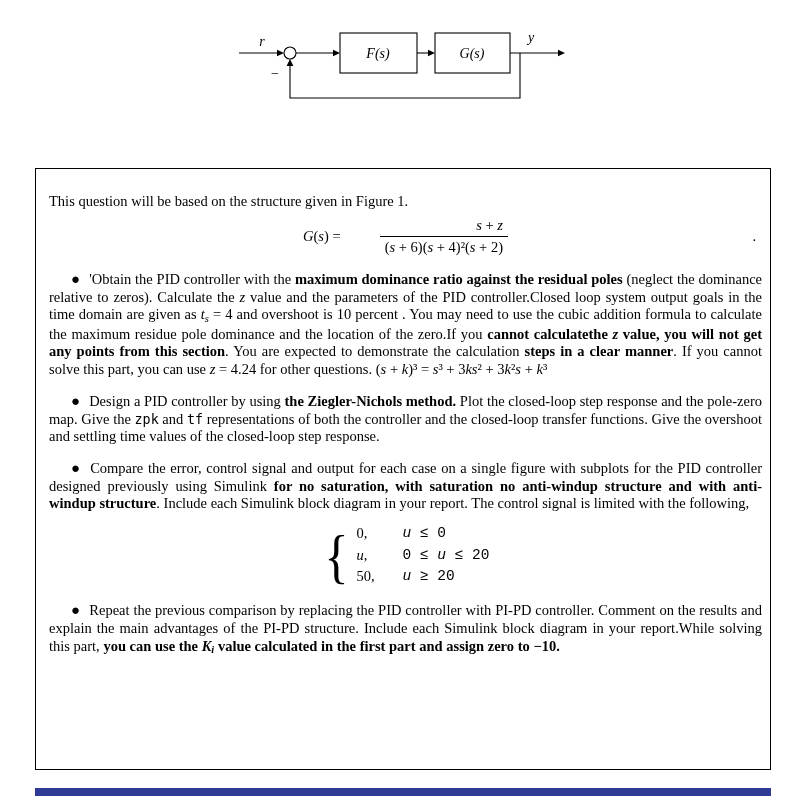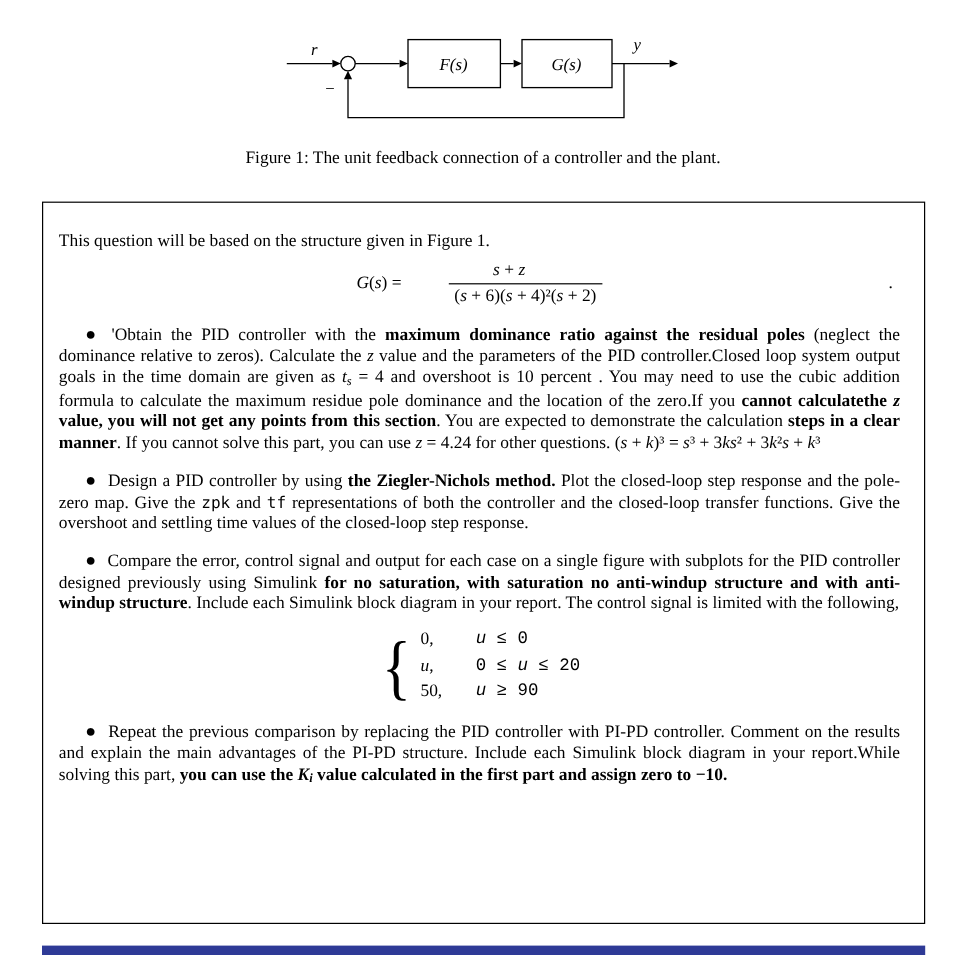--- a/index.html
+++ b/index.html
@@ -9,34 +9,34 @@
     background:#ffffff;
     font-family:"Liberation Serif", serif;
     color:#000;
     overflow:hidden;
   }
   .figure{display:flex;flex-direction:column;align-items:center;padding-top:26px;}
   .caption{font-size:14.5px;margin-top:14px;text-align:center;}
   .qbox{
     position:absolute;left:35px;top:168px;width:736px;height:602px;
     border:1.5px solid #000;box-sizing:border-box;
-    padding:24px 20px 0 13px;
+    padding:24px 8px 0 13px;
     font-size:14.5px;line-height:1.22;
     text-align:justify;
   }
   .intro{margin:0 0 6px 0;}
   .item{margin:13px 0 0 0;text-indent:22px;}
   .bullet{font-size:15px;margin-right:9px;}
   .b{font-weight:bold;margin-top:25px;}
   .i{font-style:italic;}
   .sub{font-size:0.72em;vertical-align:-0.25em;}
   .m{font-family:"DejaVu Sans Mono", monospace;font-size:0.92em;margin-top:40px;}
   .equation{position:relative;text-align:center;margin:6px 0 12px 0;}
   .lhs{display:inline-block;vertical-align:middle;margin-right:12px;}
-  .frac{display:inline-block;vertical-align:middle;text-align:center;}
+  .frac{display:inline-block;vertical-align:middle;text-align:right;}
   .num{display:block;padding:0 5px 2px 5px;}
   .den{display:block;border-top:1px solid #000;padding:2px 5px 0 5px;margin-left:27px;}
   .eq-period{position:absolute;right:6px;top:50%;transform:translateY(-50%);}
   .piecewise{display:flex;align-items:center;justify-content:center;margin:10px 0 4px 0;}
   .brace{font-size:60px;font-weight:300;line-height:1;transform:scaleX(0.85);display:inline-block;}
   .pw-rows{display:inline-block;margin-left:6px;line-height:1.5;text-align:left;}
   .pw-row{display:flex;}
   .pw-val{min-width:28px;}
   .pw-cond{margin-left:18px;font-family:Liberation Mono, monospace;}
   .bottom-bar{position:absolute;left:35px;top:788px;width:736px;height:8px;}
@@ -67,21 +67,20 @@
         <polygon points="55,33 51.6,40 58.4,40"></polygon>
       </g>
       <g fill="#000" font-size="14">
         <text x="27" y="20" text-anchor="middle" font-style="italic">r</text>
         <text x="296" y="16" text-anchor="middle" font-style="italic">y</text>
         <text x="40" y="52" text-anchor="middle">−</text>
         <text x="143" y="32" text-anchor="middle" font-style="italic">F(s)</text>
         <text x="237" y="32" text-anchor="middle" font-style="italic">G(s)</text>
       </g>
     </svg>
-    <div class="caption">Figure 1: The unit feedback connection of a controller and the plant.</div>
   </div>
 
   <div class="qbox">
 
     <p class="intro">This question will be based on the structure given in Figure 1.</p>
 
     <div class="equation">
       <span class="lhs"><span class="i">G</span><span>(</span><span class="i">s</span><span>) =</span></span><span class="frac"><span class="num"><span class="i">s</span><span> + </span><span class="i">z</span></span><span class="den"><span>(</span><span class="i">s</span><span> + 6)(</span><span class="i">s</span><span> + 4)²(</span><span class="i">s</span><span> + 2)</span></span></span>
       <span class="eq-period">.</span>
     </div>
@@ -98,21 +97,21 @@
         <div class="pw-row">
           <span class="pw-val"><span>0,</span></span>
           <span class="pw-cond"><span class="i">u</span><span> ≤ 0</span></span>
         </div>
         <div class="pw-row">
           <span class="pw-val"><span class="i">u</span><span>,</span></span>
           <span class="pw-cond"><span>0 ≤ </span><span class="i">u</span><span> ≤ 20</span></span>
         </div>
         <div class="pw-row">
           <span class="pw-val"><span>50,</span></span>
-          <span class="pw-cond"><span class="i">u</span><span> ≥ 90</span></span>
+          <span class="pw-cond"><span class="i">u</span><span> ≥ 20</span></span>
         </div>
       </div>
     </div>
 
     <p class="item"><span class="bullet">●</span><span><span>Repeat the previous comparison by replacing the PID controller with PI-PD controller. Comment on the results and explain the main advantages of the PI-PD structure. Include each Simulink block diagram in your report.While solving this part, </span><span class="b">you can use the </span><span class="b i">K</span><span class="b i sub">i</span><span class="b"> value calculated in the first part and assign zero to </span><span class="b">−10</span><span class="b">.</span></span></p>
 
   </div>
 
   <div class="bottom-bar" style="background: rgb(46, 58, 150);"></div>
 

